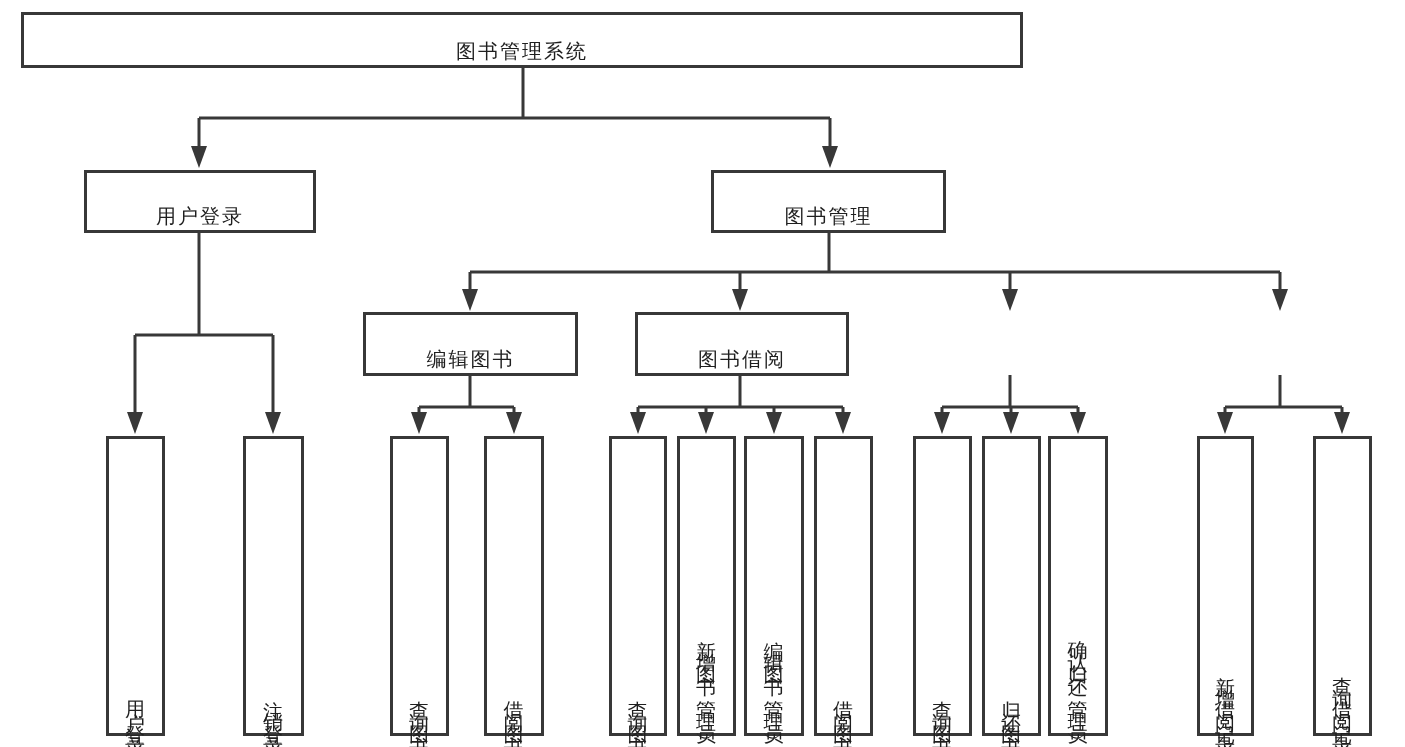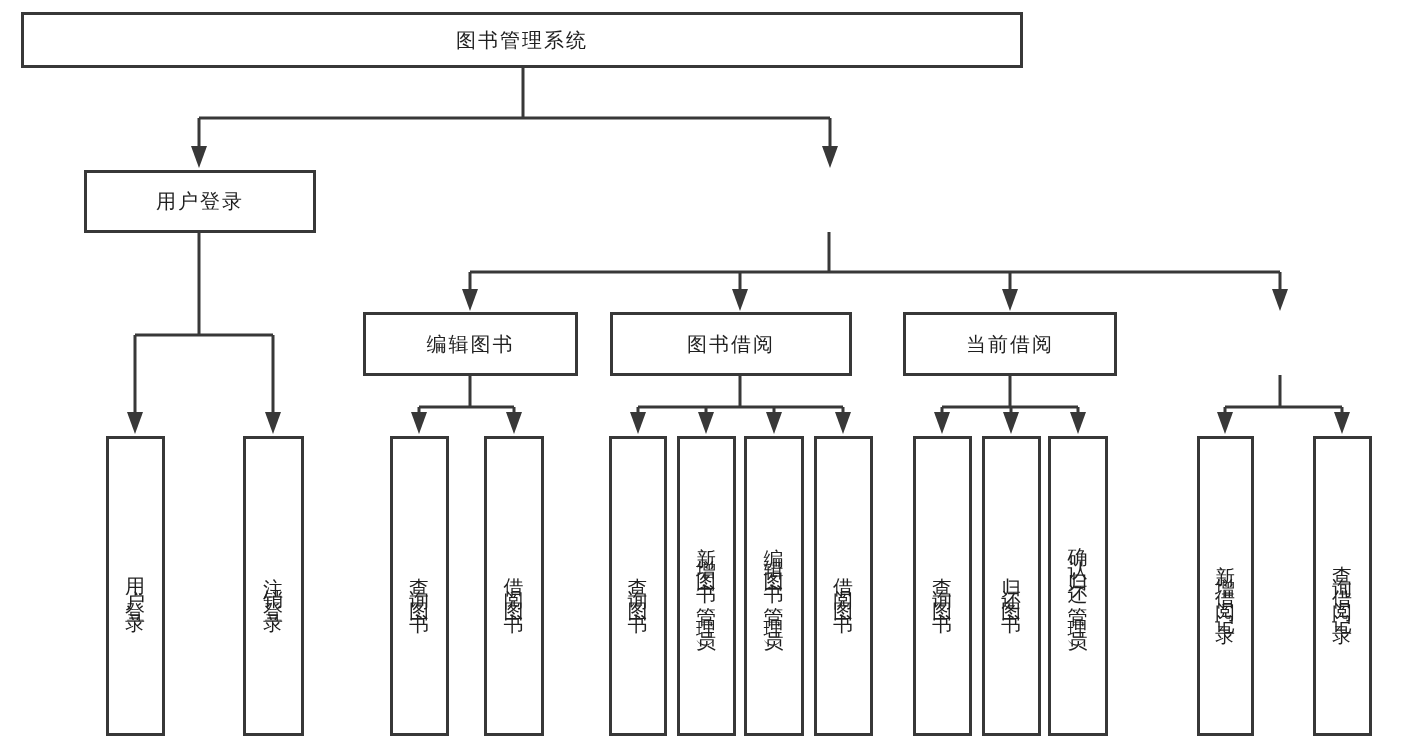--- a/index.html
+++ b/index.html
@@ -24,21 +24,21 @@
   .connectors polygon {
     fill: #383838;
     stroke: none;
   }
   .node {
     position: absolute;
     box-sizing: border-box;
     border: 3px solid #383838;
     background: #ffffff;
     display: flex;
-    align-items: center;
+    align-items: flex-end;
     justify-content: center;
     color: #1f1f1f;
   }
   .h-label {
     font-size: 20px;
     letter-spacing: 2px;
     white-space: nowrap;
   }
   .v-label {
     writing-mode: vertical-rl;
@@ -114,29 +114,29 @@
     </g>
   </svg>
 
   <div class="node" style="left:21px;top:12px;width:1002px;height:56px">
     <span class="h-label">图书管理系统</span>
   </div>
 
   <div class="node" style="left:84px;top:170px;width:232px;height:63px">
     <span class="h-label">用户登录</span>
   </div>
+  <div class="node" style="left:711px;top:170px;width:235px;height:63px">
+    <span class="h-label">图书管理</span>
+  </div>
 
   <div class="node" style="left:363px;top:312px;width:215px;height:64px">
     <span class="h-label">编辑图书</span>
   </div>
-  <div class="node" style="left:610px;top:312px;width:242px;height:64px">
+  <div class="node" style="left:635px;top:312px;width:214px;height:64px">
     <span class="h-label">图书借阅</span>
-  </div>
-  <div class="node" style="left:903px;top:312px;width:214px;height:64px">
-    <span class="h-label">当前借阅</span>
   </div>
 
   <div class="node leaf" style="left:106px;top:436px;width:59px;height:300px">
     <span class="v-label">用户登录</span>
   </div>
   <div class="node leaf" style="left:243px;top:436px;width:61px;height:300px">
     <span class="v-label">注销登录</span>
   </div>
 
   <div class="node leaf" style="left:390px;top:436px;width:59px;height:300px">

